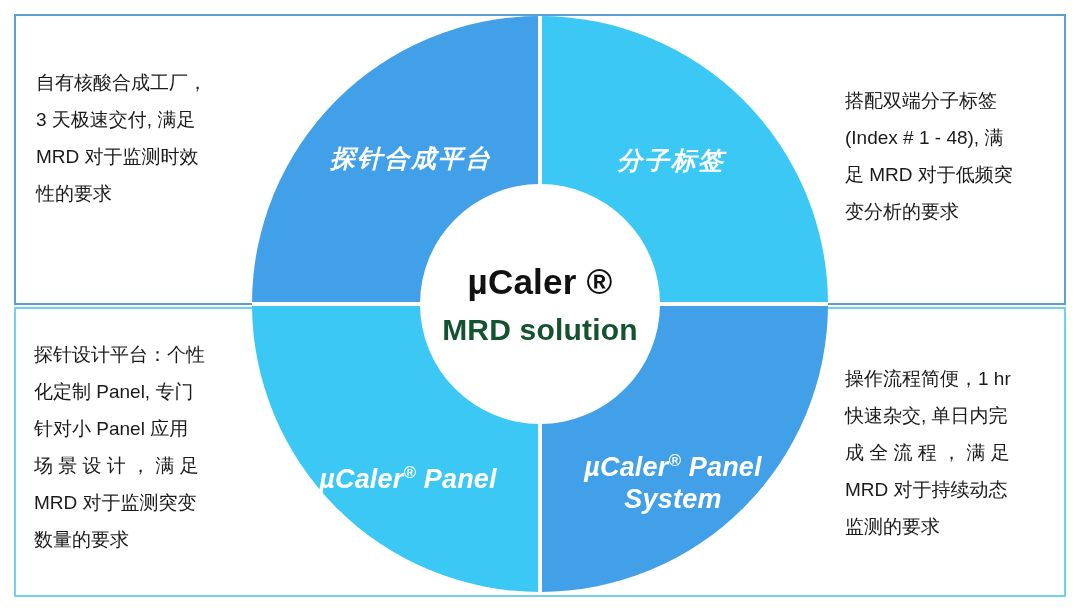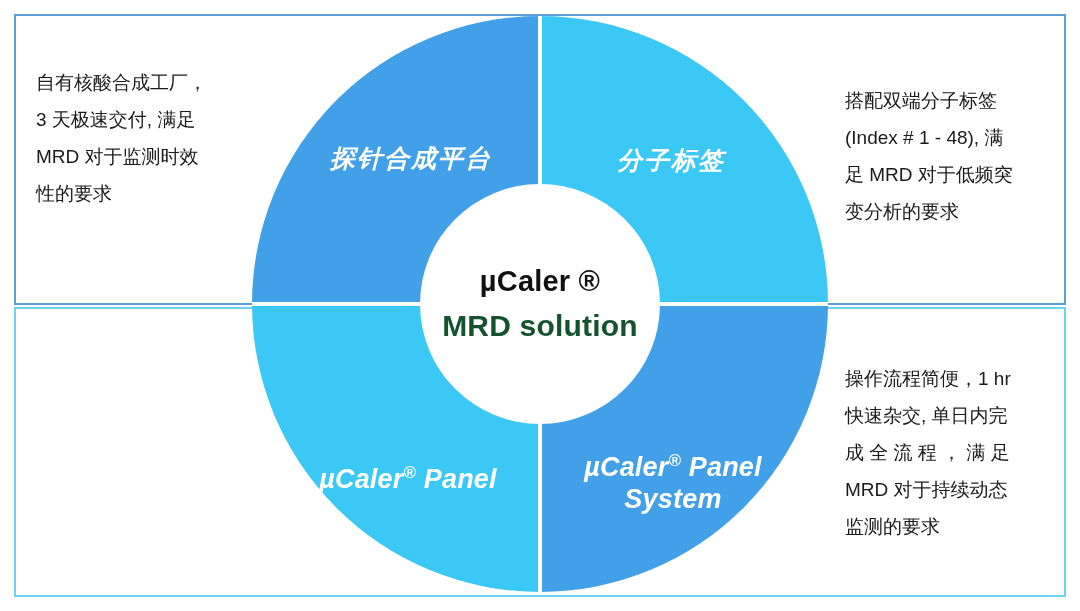--- a/index.html
+++ b/index.html
@@ -102,21 +102,21 @@
     background: #ffffff;
     display: flex;
     flex-direction: column;
     align-items: center;
     justify-content: center;
     gap: 11px;
   }
   .hub-line {
     color: #111111;
     font-weight: 700;
-    font-size: 29px;
+    font-size: 35px;
     letter-spacing: 0.2px;
     white-space: nowrap;
     text-align: center;
   }
   .hub-line.l2 { font-size: 30px; }
 
   
   .seg-label {
     position: absolute;
     color: #ffffff;
@@ -164,20 +164,26 @@
   <div class="desc desc-tl" style="color: rgb(26, 26, 26);">自有核酸合成工厂，
 3 天极速交付, 满足
 MRD 对于监测时效
 性的要求</div>
 
   <div class="desc desc-tr" style="color: rgb(26, 26, 26);">搭配双端分子标签
 (Index # 1 - 48), 满
 足 MRD 对于低频突
 变分析的要求</div>
 
+  <div class="desc desc-bl" style="color: rgb(26, 26, 26);">探针设计平台：个性
+化定制 Panel, 专门
+针对小 Panel 应用
+场 景 设 计 ， 满 足
+MRD 对于监测突变
+数量的要求</div>
 
   <div class="desc desc-br" style="color: rgb(26, 26, 26);">操作流程简便，1 hr
 快速杂交, 单日内完
 成 全 流 程 ， 满 足
 MRD 对于持续动态
 监测的要求</div>
 
   <div class="donut">
 
     <div class="quad q-tl">

